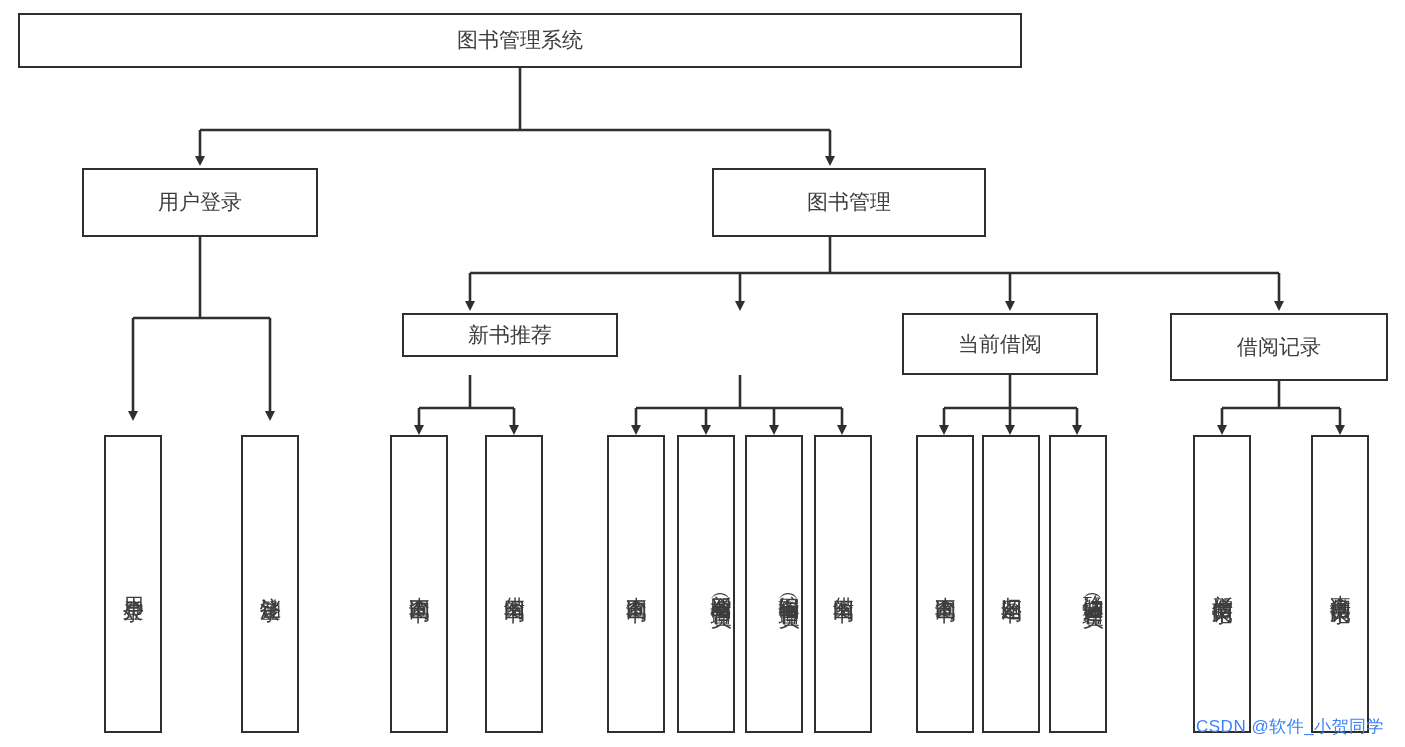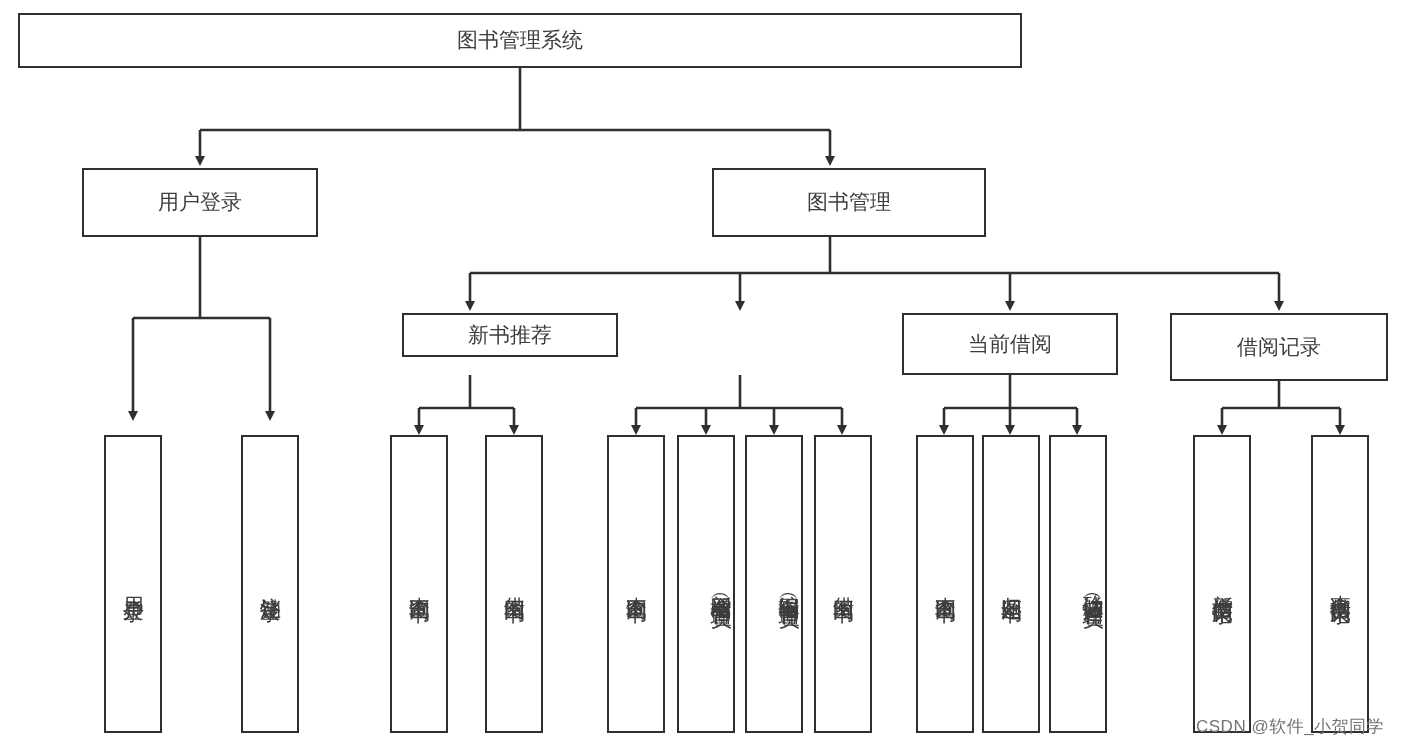--- a/index.html
+++ b/index.html
@@ -55,21 +55,21 @@
   .node.v.mid {
     align-items: center;
     padding-top: 0;
   }
   .label {
     display: block;
   }
   .watermark {
     position: absolute;
     font-size: 17px;
-    color: #737373;
+    color: #3b82f6;
     white-space: nowrap;
     letter-spacing: 0.5px;
   }
 </style>
 </head>
 <body>
 
 <div id="canvas">
 
   <svg id="wires" viewBox="0 0 1405 747">
@@ -129,21 +129,21 @@
   <div class="node h" style="left:82px; top:168px; width:236px; height:69px;">
     <span class="label">用户登录</span>
   </div>
   <div class="node h" style="left:712px; top:168px; width:274px; height:69px;">
     <span class="label">图书管理</span>
   </div>
 
   <div class="node h" style="left:362px; top:313px; width:216px; height:44px;margin-left:40px;">
     <span class="label">新书推荐</span>
   </div>
-  <div class="node h" style="left:902px; top:313px; width:216px; height:62px;">
+  <div class="node h" style="left:902px; top:313px; width:196px; height:62px;">
     <span class="label">当前借阅</span>
   </div>
   <div class="node h" style="left:1170px; top:313px; width:218px; height:68px;">
     <span class="label">借阅记录</span>
   </div>
 
   <div class="node v mid" style="left:104px; top:435px; width:58px; height:298px;">
     <span class="label">用户登录</span>
   </div>
   <div class="node v mid" style="left:241px; top:435px; width:58px; height:298px;">

